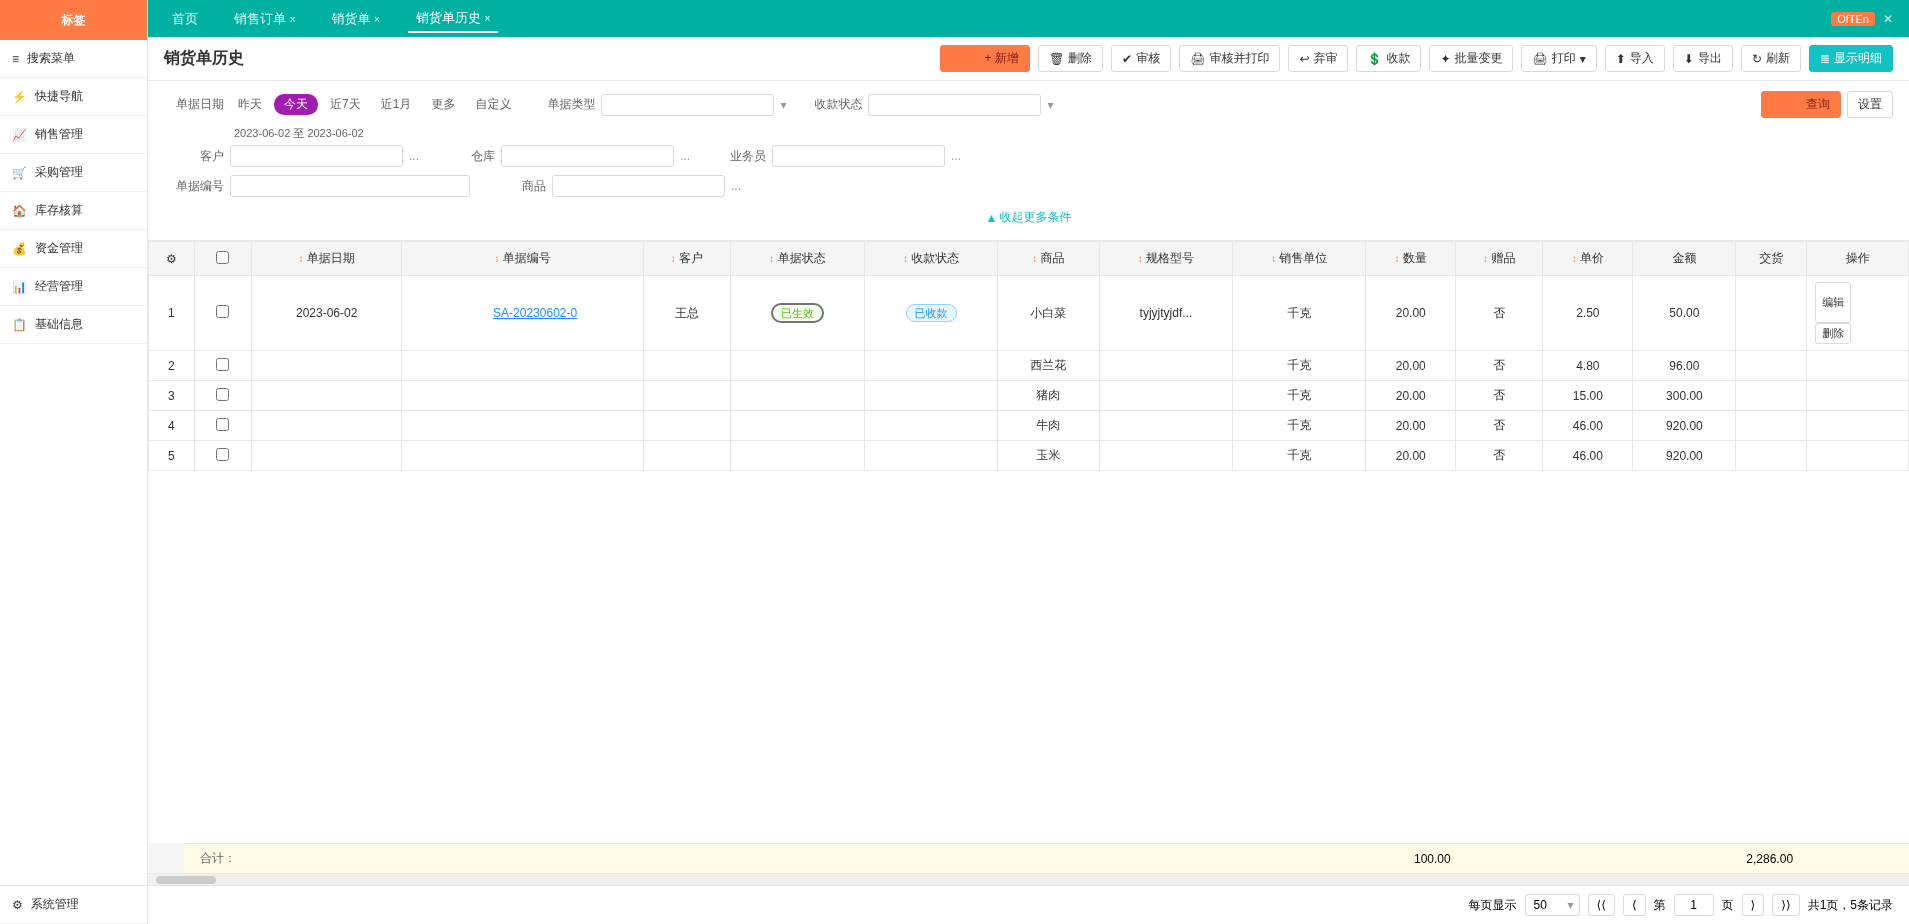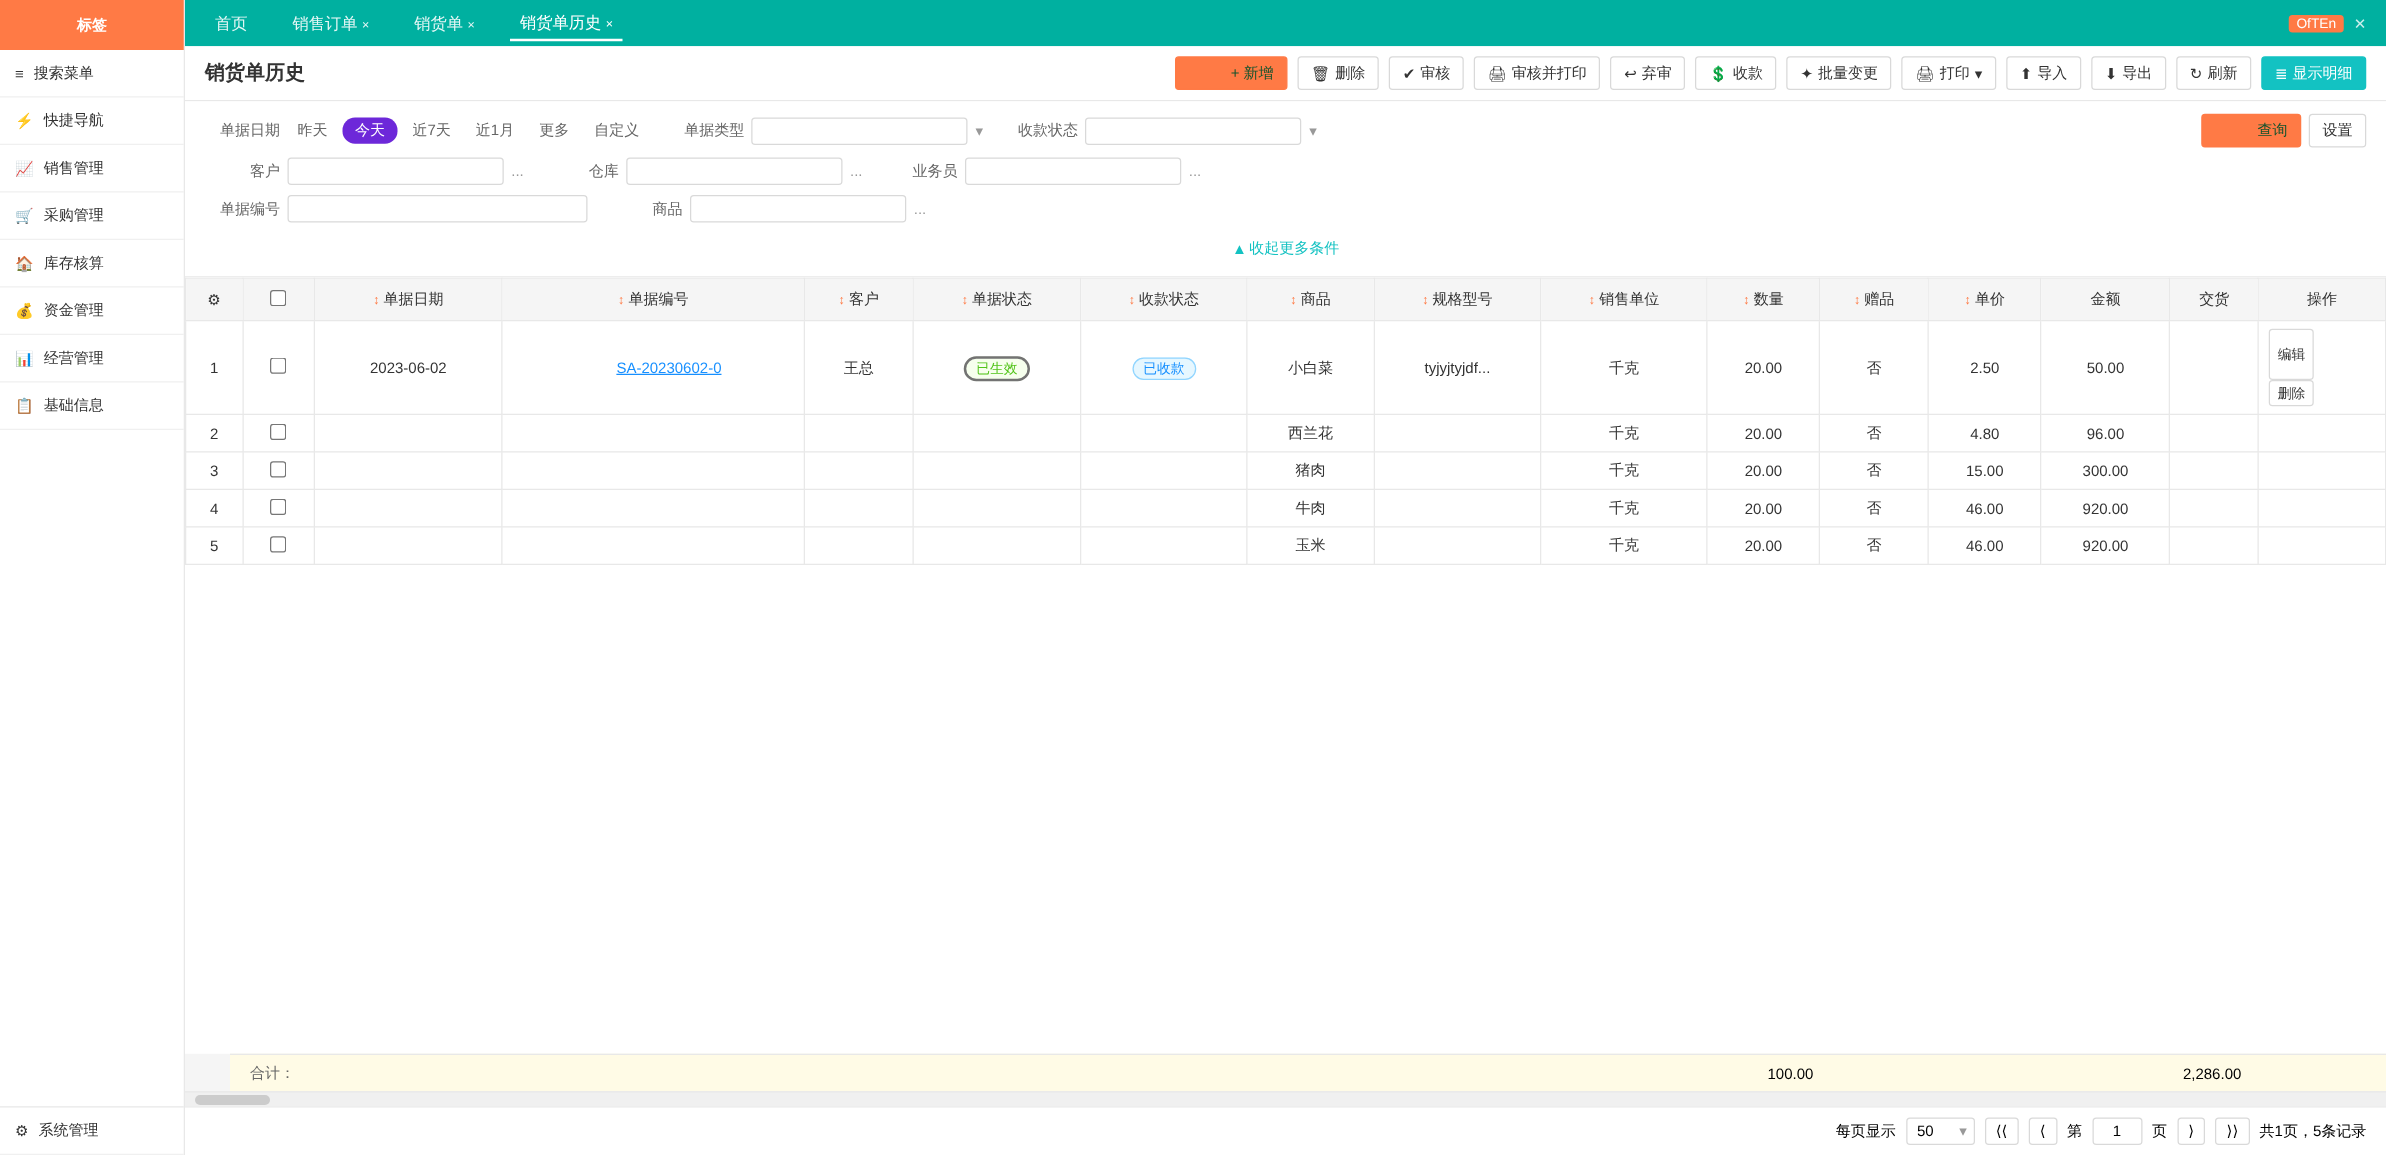--- a/index.html
+++ b/index.html
@@ -12,32 +12,32 @@
     .sidebar-bottom { margin-top: auto; border-top: 1px solid #e8e8e8; }
 
     
     .main { flex: 1; display: flex; flex-direction: column; overflow: hidden; }
 
     
     .page-header { background: #fff; padding: 8px 16px; display: flex; align-items: center; justify-content: space-between; border-bottom: 1px solid #e8e8e8; flex-shrink: 0; }
     .page-title { font-size: 16px; font-weight: bold; color: #333; }
     .toolbar { display: flex; gap: 8px; align-items: center; flex-wrap: wrap; }
     .btn { padding: 4px 10px; border: 1px solid #d9d9d9; border-radius: 3px; cursor: pointer; background: #fff; color: #333; display: flex; align-items: center; gap: 4px; font-size: 12px; }
-    .btn-primary { background: #ff7a45; color: #14532d; border-color: #ff7a45; padding-left: 44px; }
+    .btn-primary { background: #ff7a45; color: #7f1d1d; border-color: #ff7a45; padding-left: 44px; }
     .btn-teal { background: #13c2c2; color: white; border-color: #13c2c2; }
 
     
     .filter-area { background: #fff; padding: 10px 16px; border-bottom: 1px solid #e8e8e8; flex-shrink: 0; }
     .filter-row { display: flex; gap: 16px; margin-bottom: 8px; align-items: center; flex-wrap: wrap; }
     .filter-item { display: flex; align-items: center; gap: 6px; }
     .filter-label { color: #666; white-space: nowrap; min-width: 60px; text-align: right; }
     .filter-input { border: 1px solid #d9d9d9; border-radius: 3px; padding: 3px 8px; min-width: 160px; color: #333; background: #fff; }
     .date-range { display: flex; align-items: center; gap: 4px; }
     .date-btn { padding: 2px 8px; border-radius: 3px; cursor: pointer; border: none; background: transparent; color: #666; }
-    .date-btn.active { background: #6d28d9; color: white; border-radius: 10px; padding: 2px 10px; }
+    .date-btn.active { background: #a21caf; color: white; border-radius: 10px; padding: 2px 10px; }
     .filter-dots { color: #999; cursor: pointer; }
     .collapse-btn { color: #13c2c2; cursor: pointer; display: flex; align-items: center; gap: 2px; justify-content: center; padding: 4px; }
 
     
     .table-container { flex: 1; overflow-y: auto; background: #fff; margin: 0; }
     table { width: 100%; border-collapse: collapse; }
     thead th { background: #f5f5f5; border: 1px solid #e8e8e8; padding: 8px 6px; text-align: center; color: #333; font-weight: 500; white-space: nowrap; position: sticky; top: 0; z-index: 1; }
     tbody td { border: 1px solid #e8e8e8; padding: 6px 8px; text-align: center; color: #333; }
     .badge { padding: 2px 8px; border-radius: 10px; font-size: 11px; }
     .badge-green { background: #f6ffed; color: #52c41a; border: 2px solid #737373; }
@@ -214,20 +214,23 @@
         <input class="filter-input" type="text" style="">
         <span style="color:#999; cursor:pointer;">▾</span>
       </div>
 
       <div style="display:flex; gap:6px; margin-left:auto;">
         <button class="btn btn-primary">查询</button>
         <button class="btn">设置</button>
       </div>
     </div>
 
+    <div style="margin-left: 70px; margin-bottom:4px;">
+      <span style="color:#666; font-size:11px;">2023-06-02 至 2023-06-02</span>
+    </div>
 
     <div class="filter-row">
       <div class="filter-item">
         <span class="filter-label">客户</span>
         <input class="filter-input" type="text" style="">
         <span class="filter-dots">...</span>
       </div>
       <div class="filter-item">
         <span class="filter-label">仓库</span>
         <input class="filter-input" type="text" style="">

